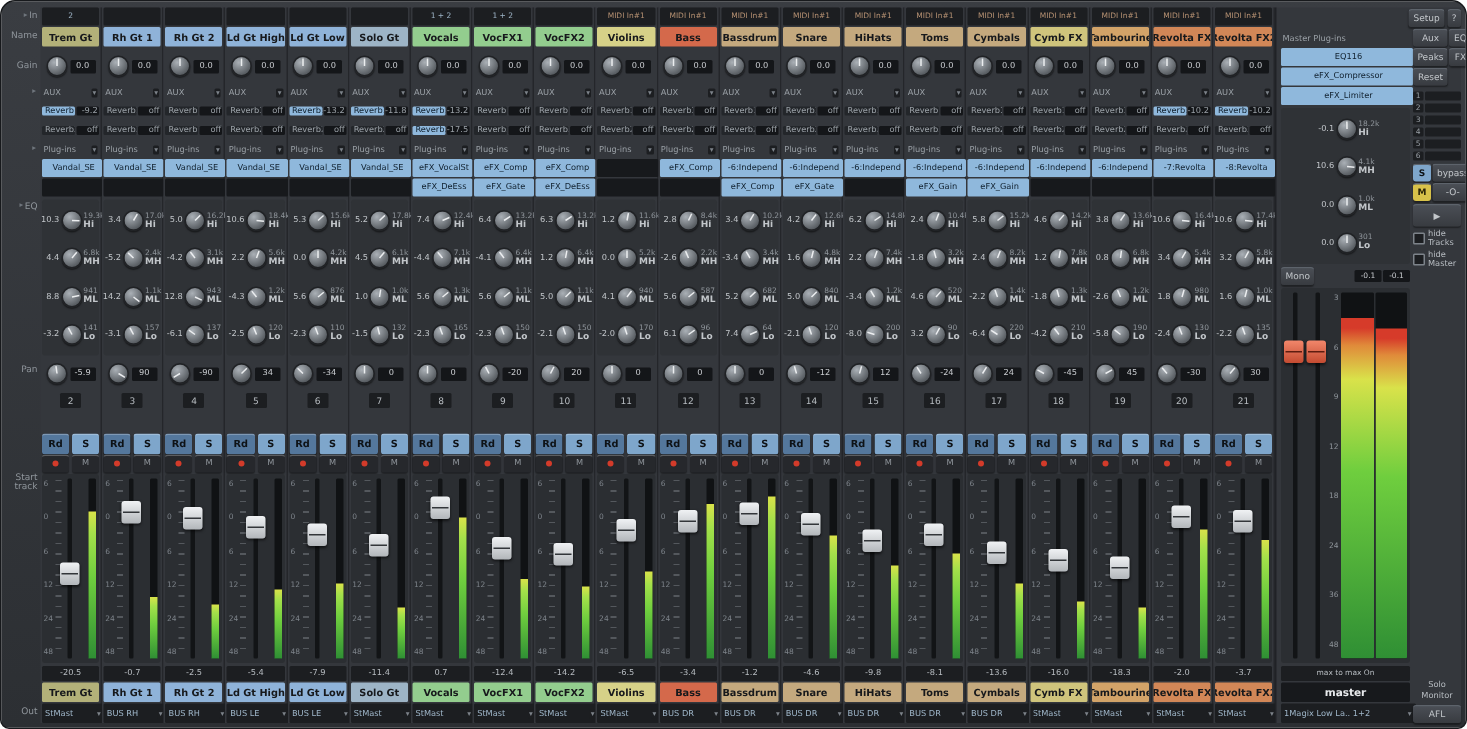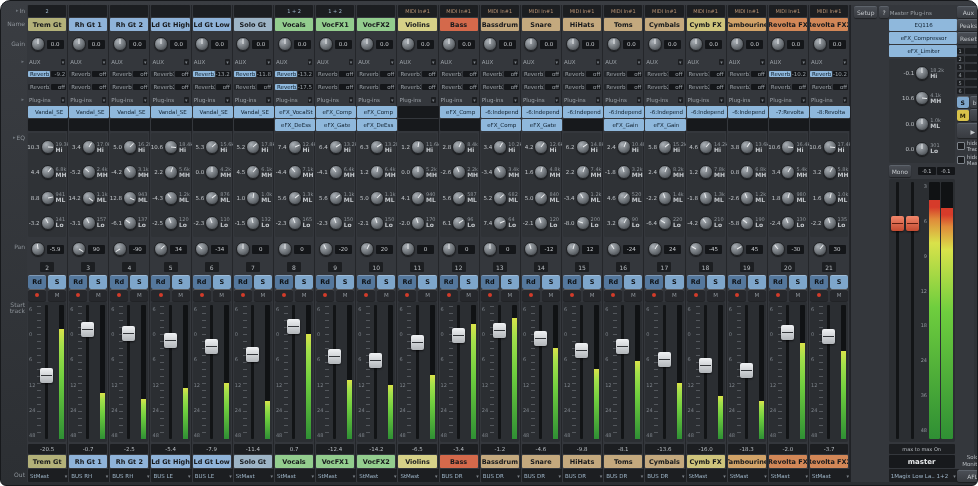--- a/index.html
+++ b/index.html
@@ -14,21 +14,21 @@
   .r-in{height:12px;}
   .r-name{height:13px;margin-top:1px;}
   .r-gain{height:22px;margin-top:2px;}
   .r-auxh{height:10px;margin-top:2px;}
   .r-send{height:12px;margin-top:1px;}
   .r-plugh{height:10px;margin-top:2px;}
   .r-plug{height:12px;margin-top:1px;}
   .r-eq{height:100px;margin-top:2px;}
   .r-pan{height:20px;margin-top:2px;}
   .r-num{height:12px;margin-top:2px;}
-  .r-b1{height:13px;margin-top:2px;}
+  .r-b1{height:13px;margin-top:16px;}
   .r-b2{height:11px;margin-top:1px;}
   .r-val{height:10px;margin-top:2px;}
   .r-cname{height:13px;margin-top:1px;}
   .r-out{height:13px;margin-top:1px;}
   .row{display:flex;align-items:center;justify-content:center;min-width:0;}
   
   .gutter{width:24px;display:flex;flex-direction:column;font-size:6px;color:#8f959b;flex:none;}
   .g{display:flex;align-items:center;justify-content:flex-end;padding-right:2px;text-align:right;line-height:1.05;}
   .g.r-eq,.g.fzone{align-items:flex-start;padding-top:2px;}
   .tri{font-size:5px;color:#6f757c;margin-right:1px;}
@@ -74,21 +74,21 @@
   .ftrack{position:absolute;left:45%;top:3px;bottom:3px;width:3px;background:#121416;border-radius:1px;}
   .fcap{position:absolute;left:calc(45% - 5px);width:13px;height:15px;border-radius:2px;
         background:linear-gradient(#f0f2f4,#b2b6ba);box-shadow:0 1px 2px rgba(0,0,0,.6);}
   .fcap::after{content:"";position:absolute;left:1px;right:1px;top:7px;height:1px;background:#33363a;}
   .fmeter{position:absolute;right:2px;top:3px;bottom:3px;width:5px;background:#101214;border-radius:1px;display:flex;align-items:flex-end;}
   .mfill{width:100%;background:linear-gradient(to top,#2f8f34,#6fce3e 55%,#a4e04a 85%,#d9e24a);}
   .valbox{width:100%;font-size:5.5px;}
   .outbox{width:100%;justify-content:space-between;padding:0 2px;}
   .otxt{font-size:5.5px;color:#9fb6c9;overflow:hidden;white-space:nowrap;}
   
-  .master{width:120px;flex:none;display:flex;flex-direction:row;padding-left:3px;background:#34373c;border-left:1px solid #202226;}
+  .master{width:120px;flex:none;display:flex;flex-direction:column;padding-left:3px;background:#34373c;border-left:1px solid #202226;}
   .m-row1{height:13px;display:flex;justify-content:flex-end;gap:2px;align-items:center;}
   .mbtn{background:linear-gradient(#4a4e55,#383b40);border-top:1px solid #5d636b;color:#c2c6ca;font-size:6px;
         height:11px;display:flex;align-items:center;justify-content:center;border-radius:2px;padding:0 3px;box-shadow:0 1px 1px rgba(0,0,0,.4);}
   .m-body{flex:1;display:flex;min-height:0;margin-top:1px;}
   .m-main{flex:1;display:flex;flex-direction:column;min-width:0;}
   .m-side{width:32px;flex:none;display:flex;flex-direction:column;gap:2px;padding-left:2px;}
   .m-hdr{height:10px;margin-top:2px;font-size:5.5px;color:#9aa0a6;display:flex;align-items:center;padding-left:1px;}
   .m-eqsec{margin-top:2px;height:100px;}
   .m-monorow{height:12px;margin-top:2px;display:flex;gap:2px;align-items:center;}
   .m-reads{display:flex;gap:1px;flex:1;justify-content:flex-end;}

